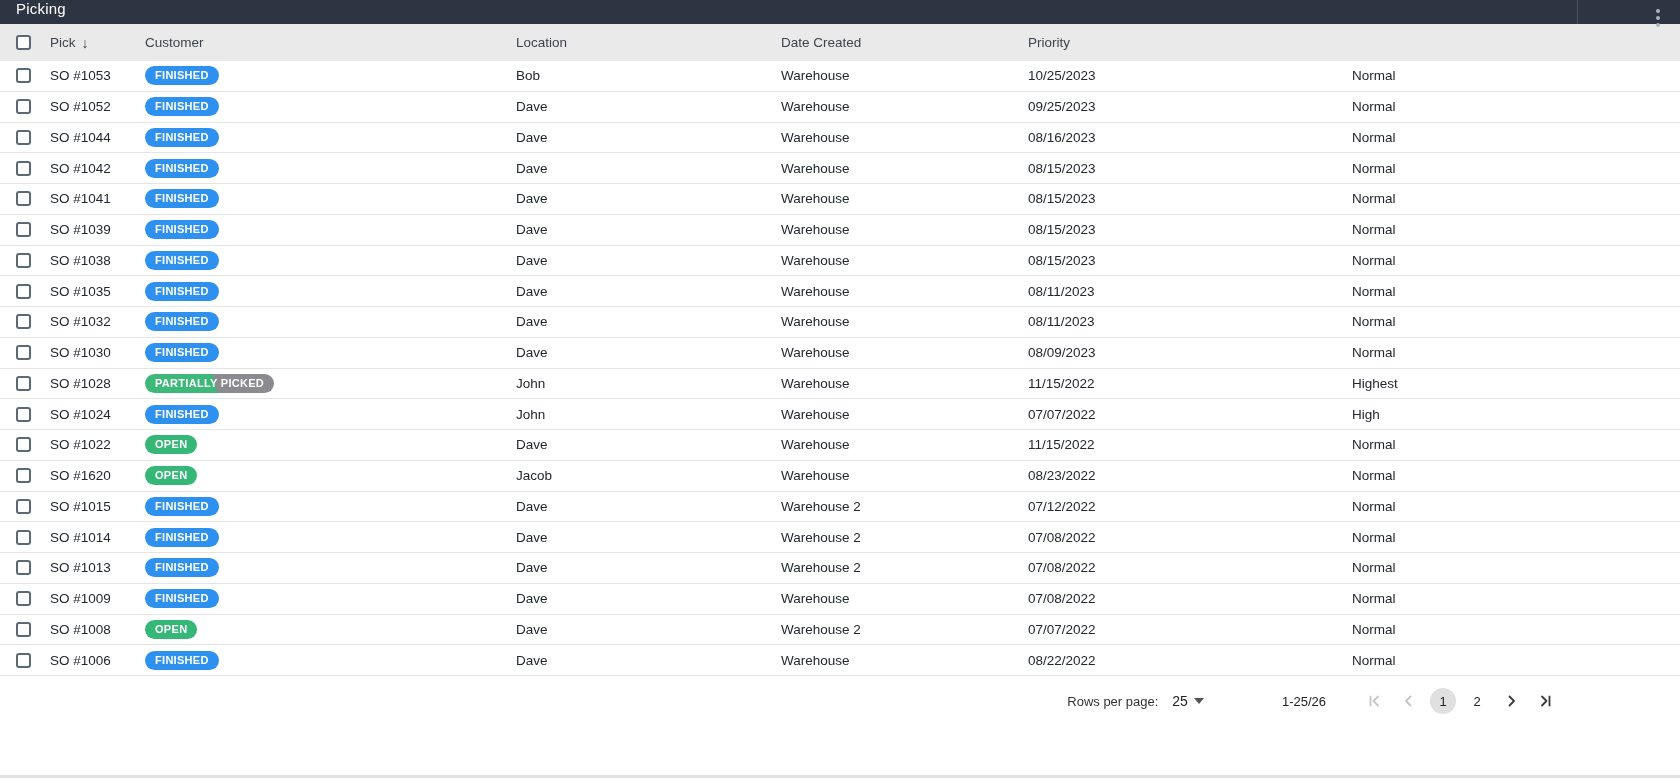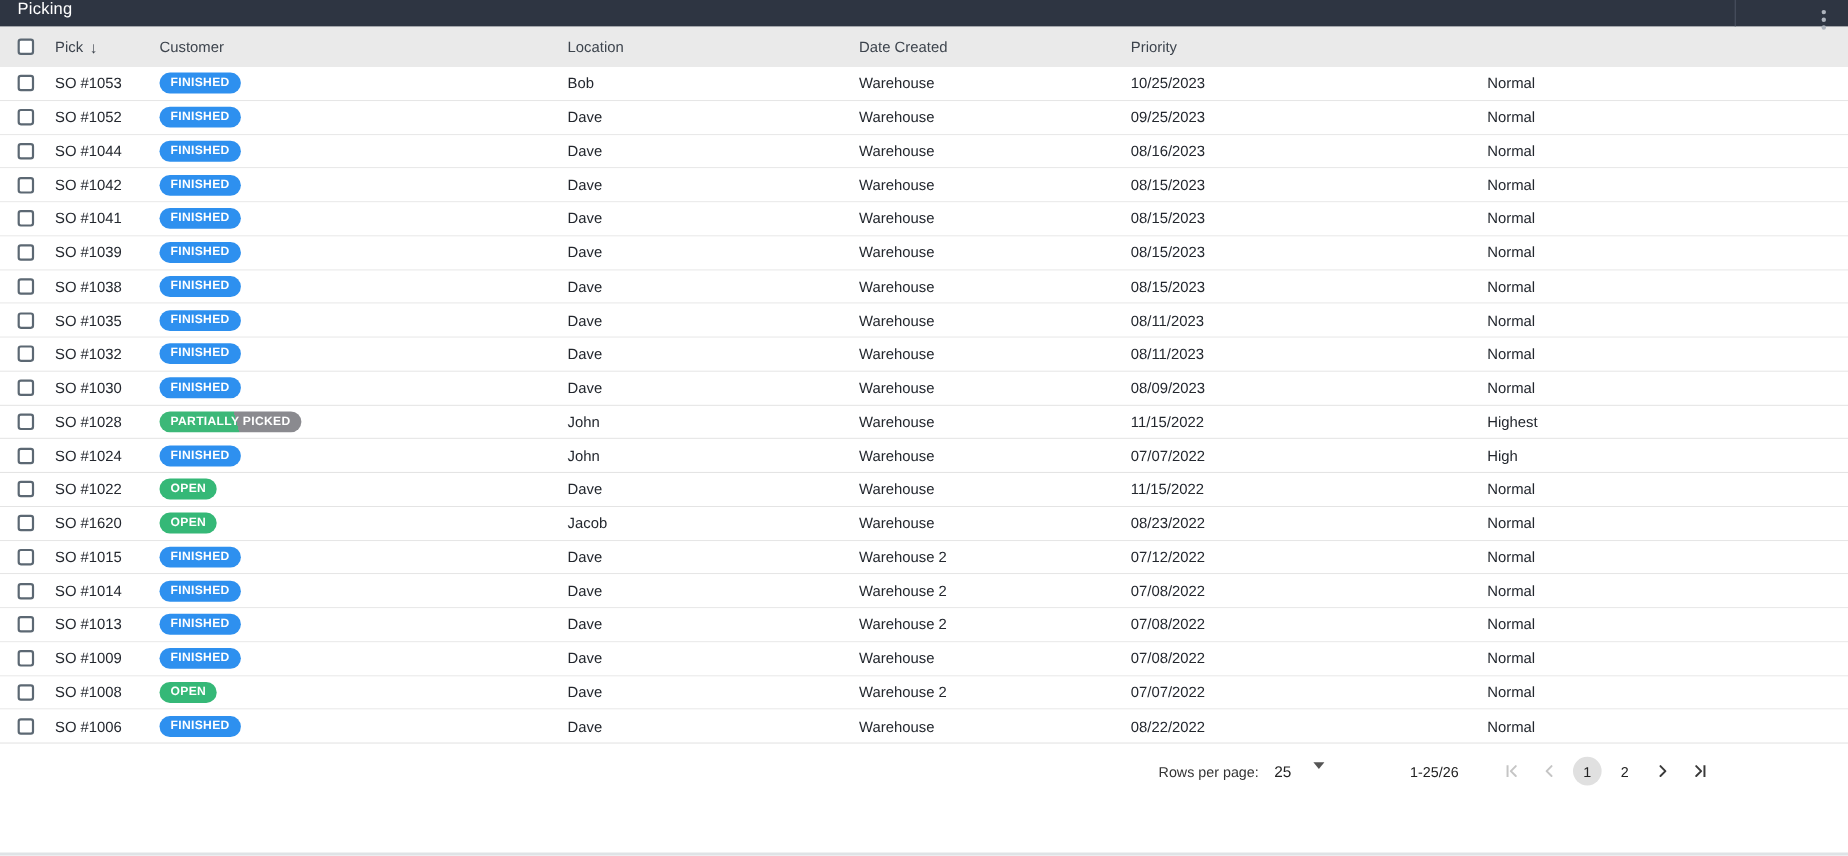--- a/index.html
+++ b/index.html
@@ -58,21 +58,21 @@
 
   
   .footer {
     position:absolute; left:0; right:0; top:682px; height:96px; background:#fff;padding-left:36px;
   }
   .pager {
     position:absolute; top:4px; right:118px; height:30px;
     display:flex; align-items:center; font-size:13px; color:#333;
   }
   .pager .label { margin-right:14px; color:#333; }
-  .rpp { display:flex; align-items:flex-start; gap:20px; cursor:pointer; margin-right:30px; }
+  .rpp { display:flex; align-items:center; gap:6px; cursor:pointer; margin-right:30px; }
   .rpp .val { font-size:14px; color:#222; }
   .caret {
     width:0; height:0; border-left:5px solid transparent; border-right:5px solid transparent;
     border-top:6px solid #555;
   }
   .range { margin-right:32px; color:#222;margin-left:48px; }
   .pgbtn {
     width:30px; height:30px; display:flex; align-items:center; justify-content:center;
     cursor:pointer; margin:0 2px;
   }

